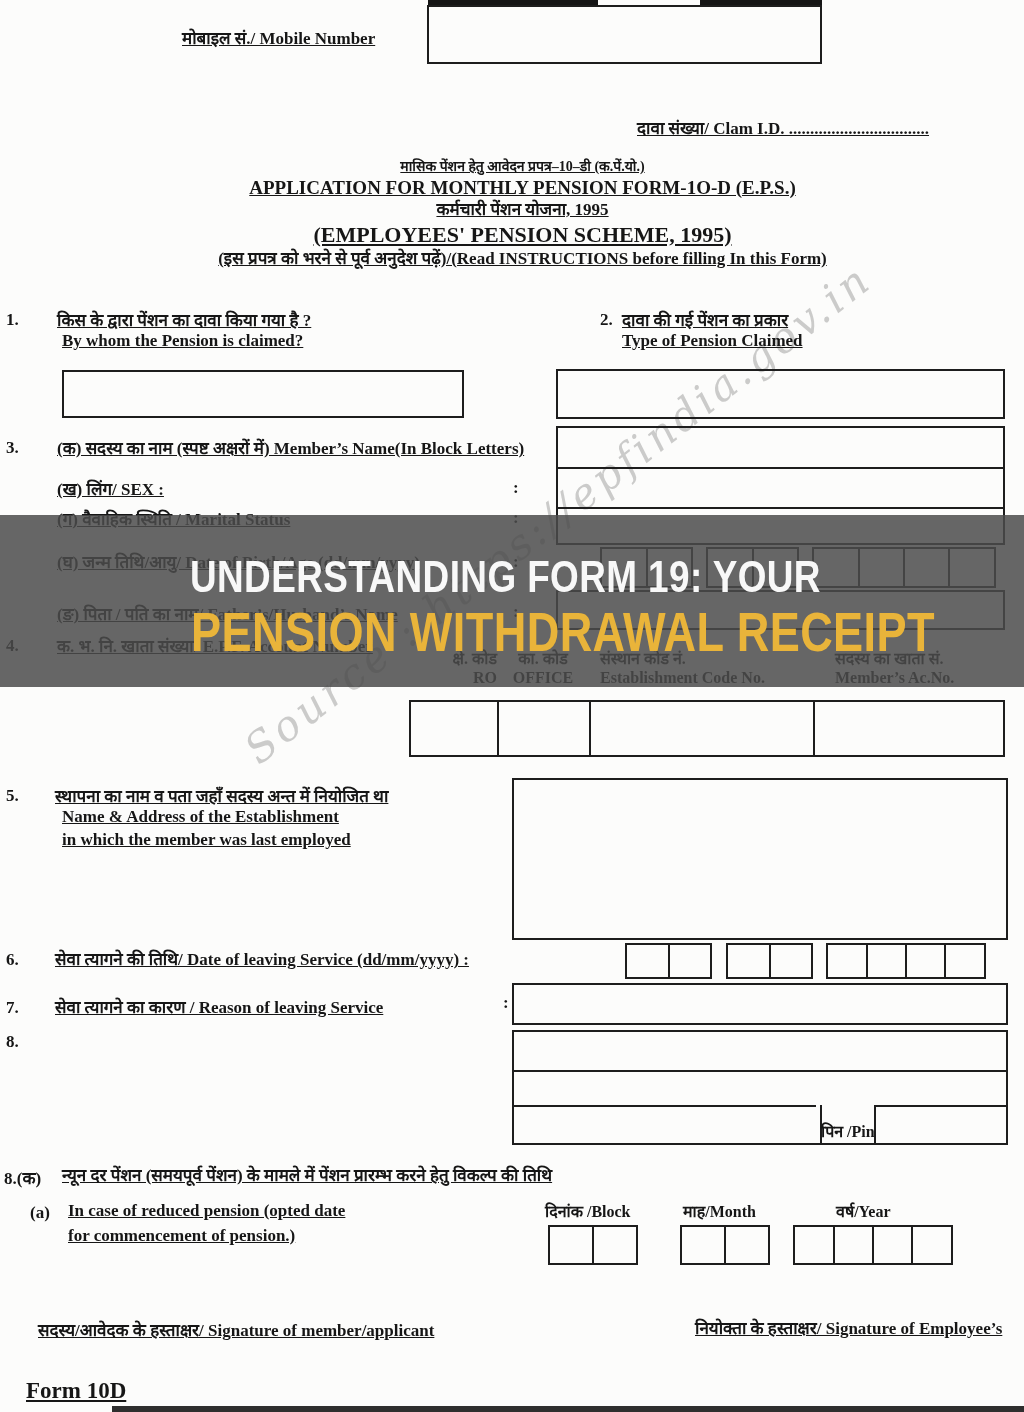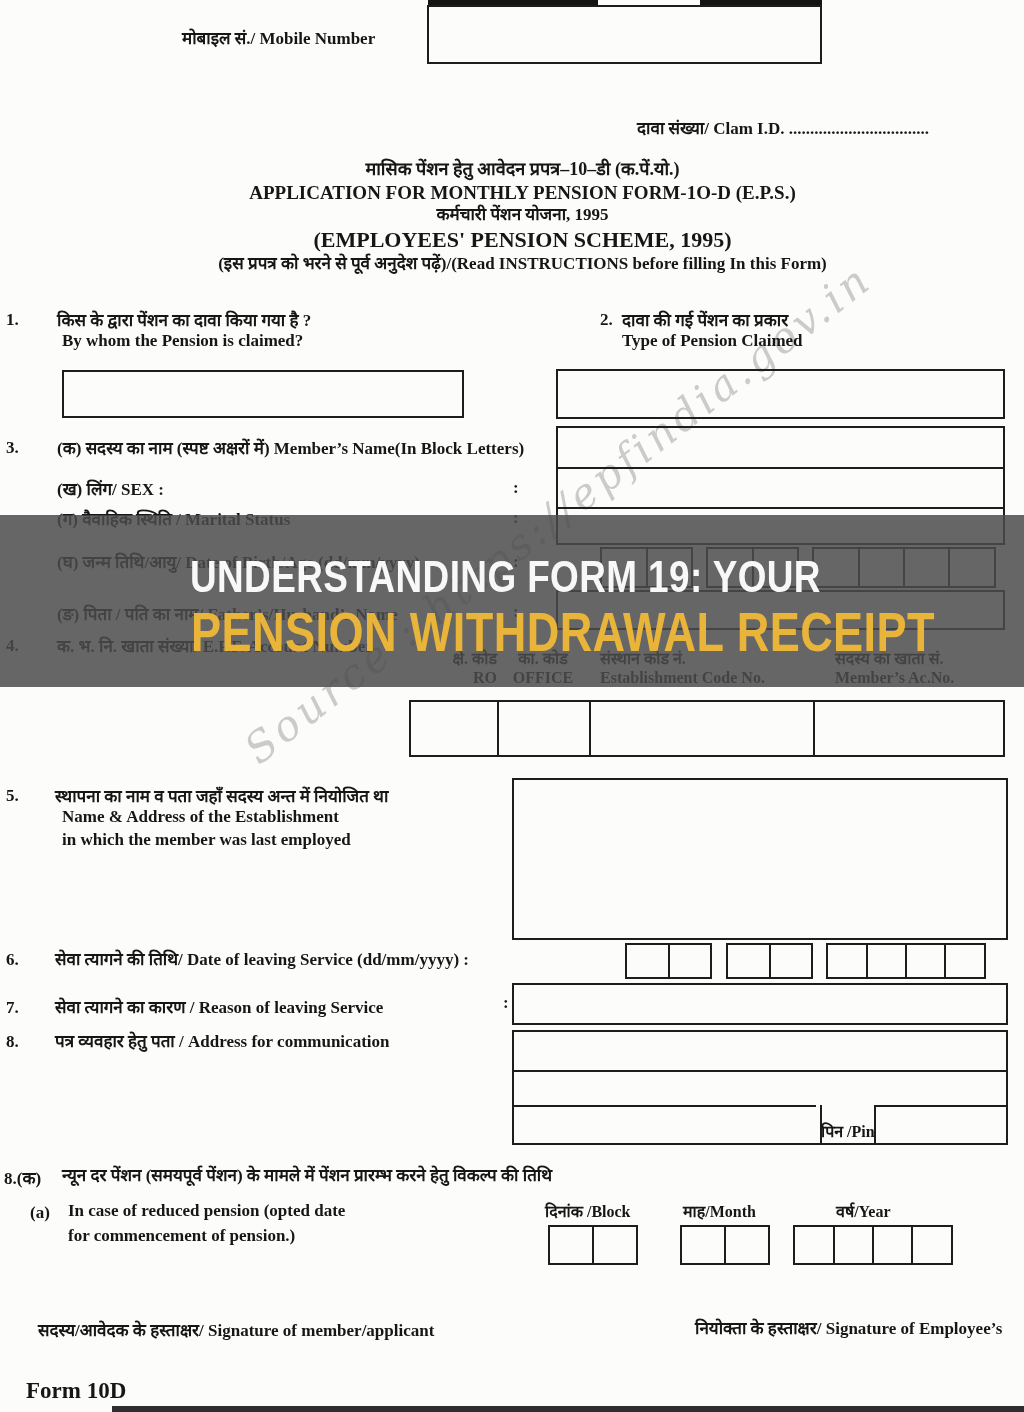--- a/index.html
+++ b/index.html
@@ -1,19 +1,19 @@
 <!DOCTYPE html>
 <html><head>
 <meta charset="utf-8">
 <style>
   html,body{margin:0;padding:0;background:#e8e8e8;}
   .page{position:relative;width:1024px;height:1412px;background:#fcfcfb;overflow:hidden;
         font-family:"Liberation Serif","DejaVu Serif",serif;color:#161616;margin:0 auto;}
   .abs{position:absolute;}
-  .lbl{font-weight:700;font-size:17px;white-space:nowrap;}
+  .lbl{font-weight:700;font-size:17px;white-space:nowrap;text-decoration:underline;}
   .lbl-sm{font-weight:700;font-size:16px;white-space:nowrap;}
   .num{font-weight:700;font-size:17px;}
   .box{border:2px solid #1d1d1d;box-sizing:border-box;}
   .hline{position:absolute;left:0;right:0;height:2px;background:#1d1d1d;}
   .vline{position:absolute;top:0;bottom:0;width:2px;background:#1d1d1d;}
   .cells{display:flex;align-items:stretch;}
   .cell{border:2px solid #1d1d1d;box-sizing:border-box;margin-left:-2px;}
   .cells .cell:first-child{margin-left:0;}
   .gap{margin-left:0;}
   .gap + .cell{margin-left:0;}
@@ -43,21 +43,21 @@
   <div class="abs artifact" style="left:700px;top:0;width:122px;height:6px"></div>
 
   <div class="abs watermark">Source : https://epfindia.gov.in</div>
 
   <div class="abs lbl" style="left:182px;top:26px">मोबाइल सं./  Mobile Number</div>
   <div class="abs box" style="left:427px;top:5px;width:395px;height:59px"></div>
 
   <div class="abs lbl" style="left:637px;top:116px">दावा संख्या/ Clam I.D. .................................</div>
 
   <div class="abs titleblock">
-    <div class="lbl" style="font-size:18px">मासिक पेंशन हेतु आवेदन प्रपत्र–10–डी (क.पें.यो.)</div>
+    <div class="lbl" style="font-size:14px">मासिक पेंशन हेतु आवेदन प्रपत्र–10–डी (क.पें.यो.)</div>
     <div class="lbl" style="font-size:19px">APPLICATION  FOR  MONTHLY  PENSION  FORM-1O-D  (E.P.S.)</div>
     <div class="lbl" style="font-size:17px">कर्मचारी पेंशन योजना, 1995</div>
     <div class="lbl" style="font-size:22px">(EMPLOYEES' PENSION SCHEME, 1995)</div>
     <div class="lbl" style="font-size:17px">(इस प्रपत्र को भरने से पूर्व अनुदेश पढ़ें)/(Read INSTRUCTIONS before filling In this Form)</div>
   </div>
 
   <div class="abs num" style="left:6px;top:310px">1.</div>
   <div class="abs lbl" style="left:57px;top:308px">किस के द्वारा पेंशन का दावा किया गया है ?</div>
   <div class="abs lbl" style="left:62px;top:331px">By whom the Pension is claimed?</div>
   <div class="abs box" style="left:62px;top:370px;width:402px;height:48px"></div>
@@ -145,21 +145,20 @@
     <div class="cell" style="width:41px"></div>
     <div class="cell" style="width:42px"></div>
   </div>
 
   <div class="abs num" style="left:6px;top:998px">7.</div>
   <div class="abs lbl" style="left:55px;top:995px">सेवा त्यागने का कारण /  Reason of leaving Service</div>
   <div class="abs colon" style="left:503px;top:993px">:</div>
   <div class="abs box" style="left:512px;top:983px;width:496px;height:42px"></div>
 
   <div class="abs num" style="left:6px;top:1032px">8.</div>
-  <div class="abs lbl" style="left:55px;top:1029px">पत्र व्यवहार हेतु पता  /  Address for communication</div>
   <div class="abs box" style="left:512px;top:1030px;width:496px;height:115px">
     <div class="hline" style="top:38px"></div>
     <div class="hline" style="top:73px;right:190px"></div>
     <div class="hline" style="top:73px;left:360px"></div>
     <div class="vline" style="left:306px;top:73px"></div>
     <div class="vline" style="left:360px;top:73px"></div>
   </div>
   <div class="abs lbl-sm" style="left:821px;top:1120px">पिन /Pin</div>
 
   <div class="abs num" style="left:4px;top:1166px">8.(क)</div>

